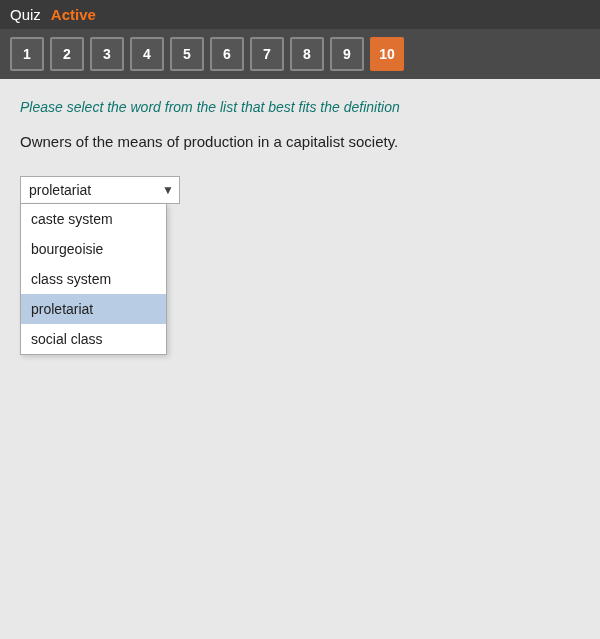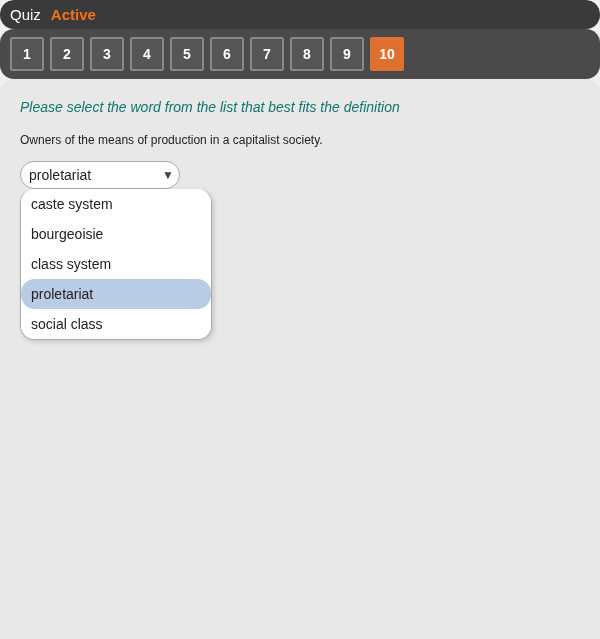--- a/index.html
+++ b/index.html
@@ -1,19 +1,18 @@
 <!DOCTYPE html>
 <html><head>
   <meta charset="utf-8">
   <style>
     * {
       box-sizing: border-box;
       margin: 0;
       padding: 0;
-      border-radius: 14px;
     }
 
     body {
       width: 600px;
       min-height: 639px;
       font-family: Arial, sans-serif;
       background: #f0f0f0;
     }
 
     
@@ -76,22 +75,22 @@
 
     .question-instruction {
       color: #0f766e;
       font-size: 14px;
       margin-bottom: 18px;
       font-style: italic;
     }
 
     .question-text {
       color: #222;
-      font-size: 12px;
-      margin-bottom: 14px;
+      font-size: 15px;
+      margin-bottom: 26px;
     }
 
     
     .dropdown-wrapper {
       position: relative;
       display: inline-block;
       width: 160px;
     }
 
     .dropdown-select {
@@ -115,21 +114,21 @@
       pointer-events: none;
       color: #444;
       font-size: 12px;
     }
 
     
     .dropdown-list {
       position: absolute;
       top: 100%;
       left: 0;
-      width: 192px;
+      width: 147px;
       background: #ffffff;
       border: 1px solid #aaa;
       border-top: none;
       z-index: 100;
       box-shadow: 2px 2px 5px rgba(0,0,0,0.15);
     }
 
     .dropdown-item {
       padding: 7px 10px;
       font-size: 14px;

